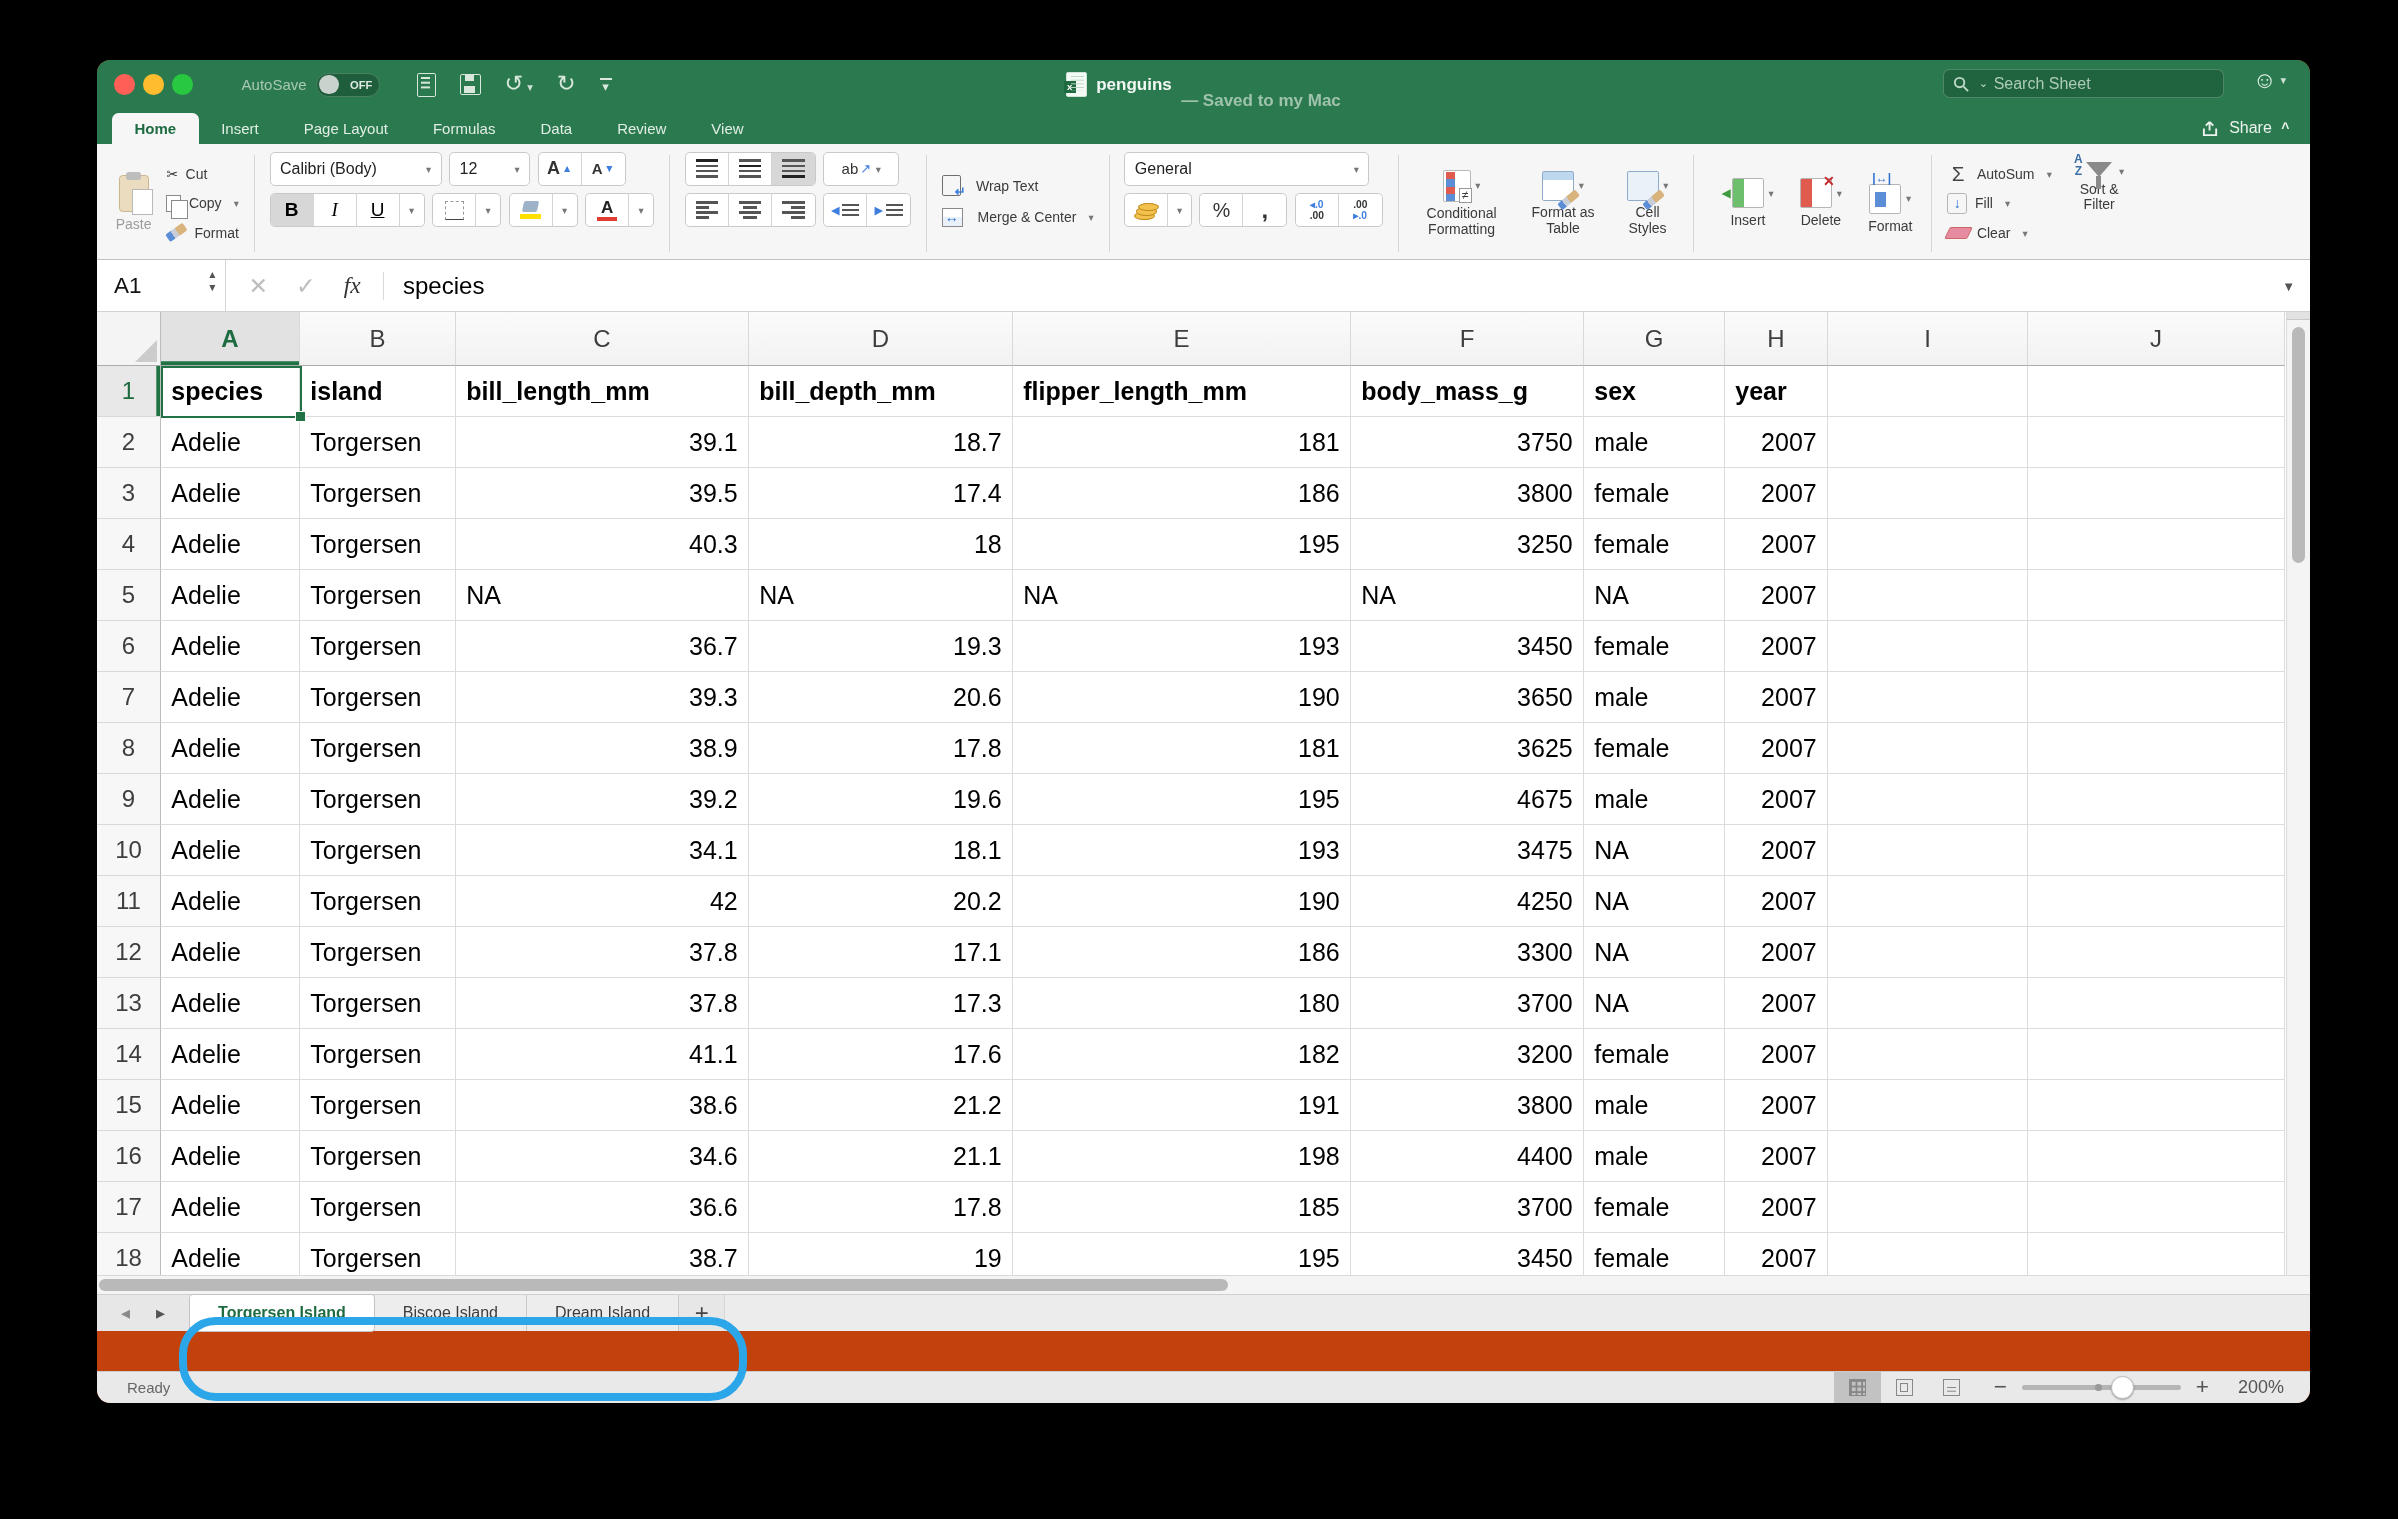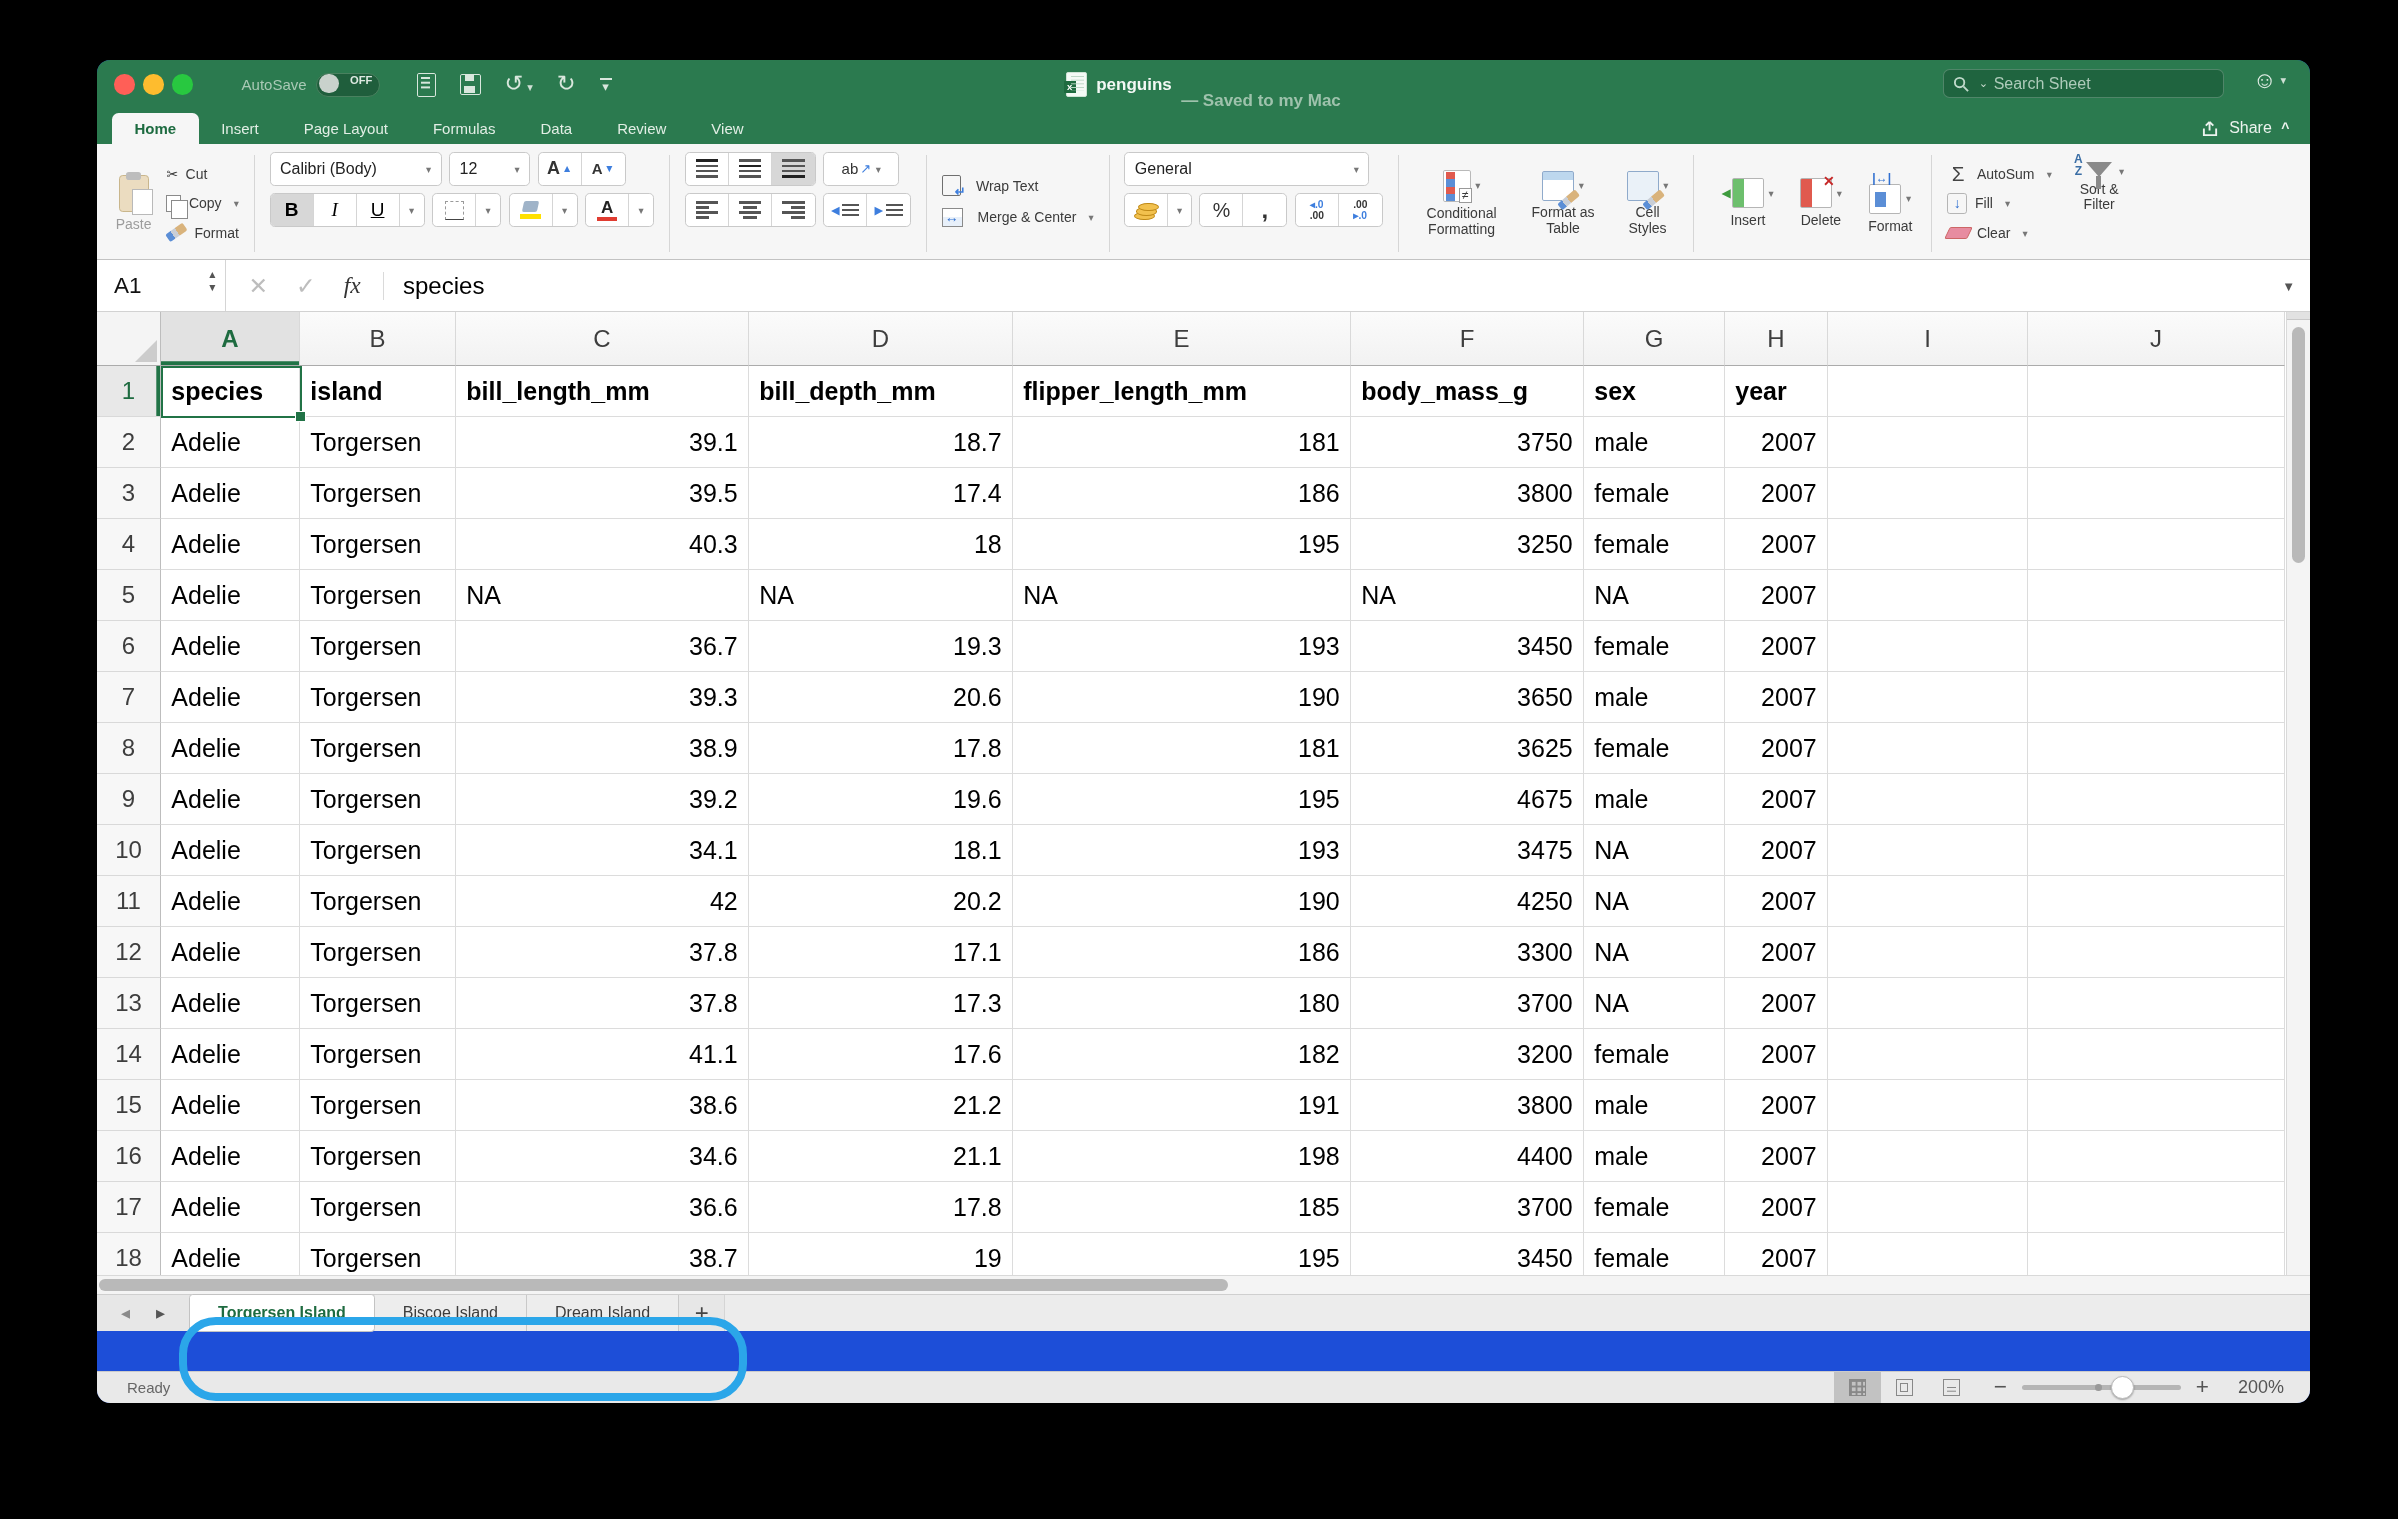--- a/index.html
+++ b/index.html
@@ -1,30 +1,30 @@
 <!DOCTYPE html>
 <html style="font-size:15px"><head>
 <meta charset="utf-8">
 <style>
   * { box-sizing: border-box; margin: 0; padding: 0; }
   html,body { width:2399px; height:1520px; background:#000; overflow:hidden;
     font-family:"Liberation Sans", sans-serif; }
 
   .window { position:absolute; left:97px; top:60px; width:2213px; height:1343px;
-    border-radius:13px; overflow:hidden; background:#1d4ed8; display:flex; flex-direction:column;
+    border-radius:13px; overflow:hidden; background:#c2410c; display:flex; flex-direction:column;
     box-shadow:0 20.6px 66px rgba(0,0,0,.65); }
 
   
   .titlebar { flex:0 0 49px; background:#2B7A4F; position:relative; display:flex; align-items:center; }
   .traffic { display:flex; gap:8.4px; margin-left:17px; }
   .light { width:20.6px; height:20.6px; border-radius:50%; }
   .autosave { display:flex; align-items:center; gap:9.4px; margin-left:49px; }
   .autosave-label { color:#A9C9B5; font-size:15px; }
   .toggle { width:64px; height:24px; border-radius:12px; background:#1F5E3C;
-    border:0.9px solid #49815F; display:flex; align-items:flex-start; padding:0 6.6px 0 1.9px; }
+    border:0.9px solid #49815F; display:flex; align-items:center; padding:0 6.6px 0 1.9px; }
   .knob { width:19.7px; height:19.7px; border-radius:50%; background:#C9D2CC; }
   .toggle-state { color:#DDE9E1; font-size:11.2px; font-weight:bold; margin-left:auto; }
   .tb-icons { display:flex; align-items:center; gap:24px; margin-left:37px; color:#D9E7DD; }
   .ic-page { width:19px; height:24px; border:1.9px solid #D9E7DD; border-radius:1.9px; position:relative; }
   .ic-page::before { content:""; position:absolute; left:2.8px; top:3.7px; width:9.4px; height:1.9px;
     background:#D9E7DD; box-shadow:0 4.7px 0 #D9E7DD, 0 9.4px 0 #D9E7DD; }
   .ic-save { width:20.6px; height:20.6px; border:1.9px solid #D9E7DD; border-radius:1.9px; position:relative; }
   .ic-save::before { content:""; position:absolute; left:3.7px; top:-0.9px; width:9.4px; height:6.6px; background:#D9E7DD; }
   .ic-save::after { content:""; position:absolute; left:2.8px; bottom:0.9px; width:11.2px; height:6.6px; background:#D9E7DD; }
   .glyph-arrow { font-size:22.5px; line-height:1; }

